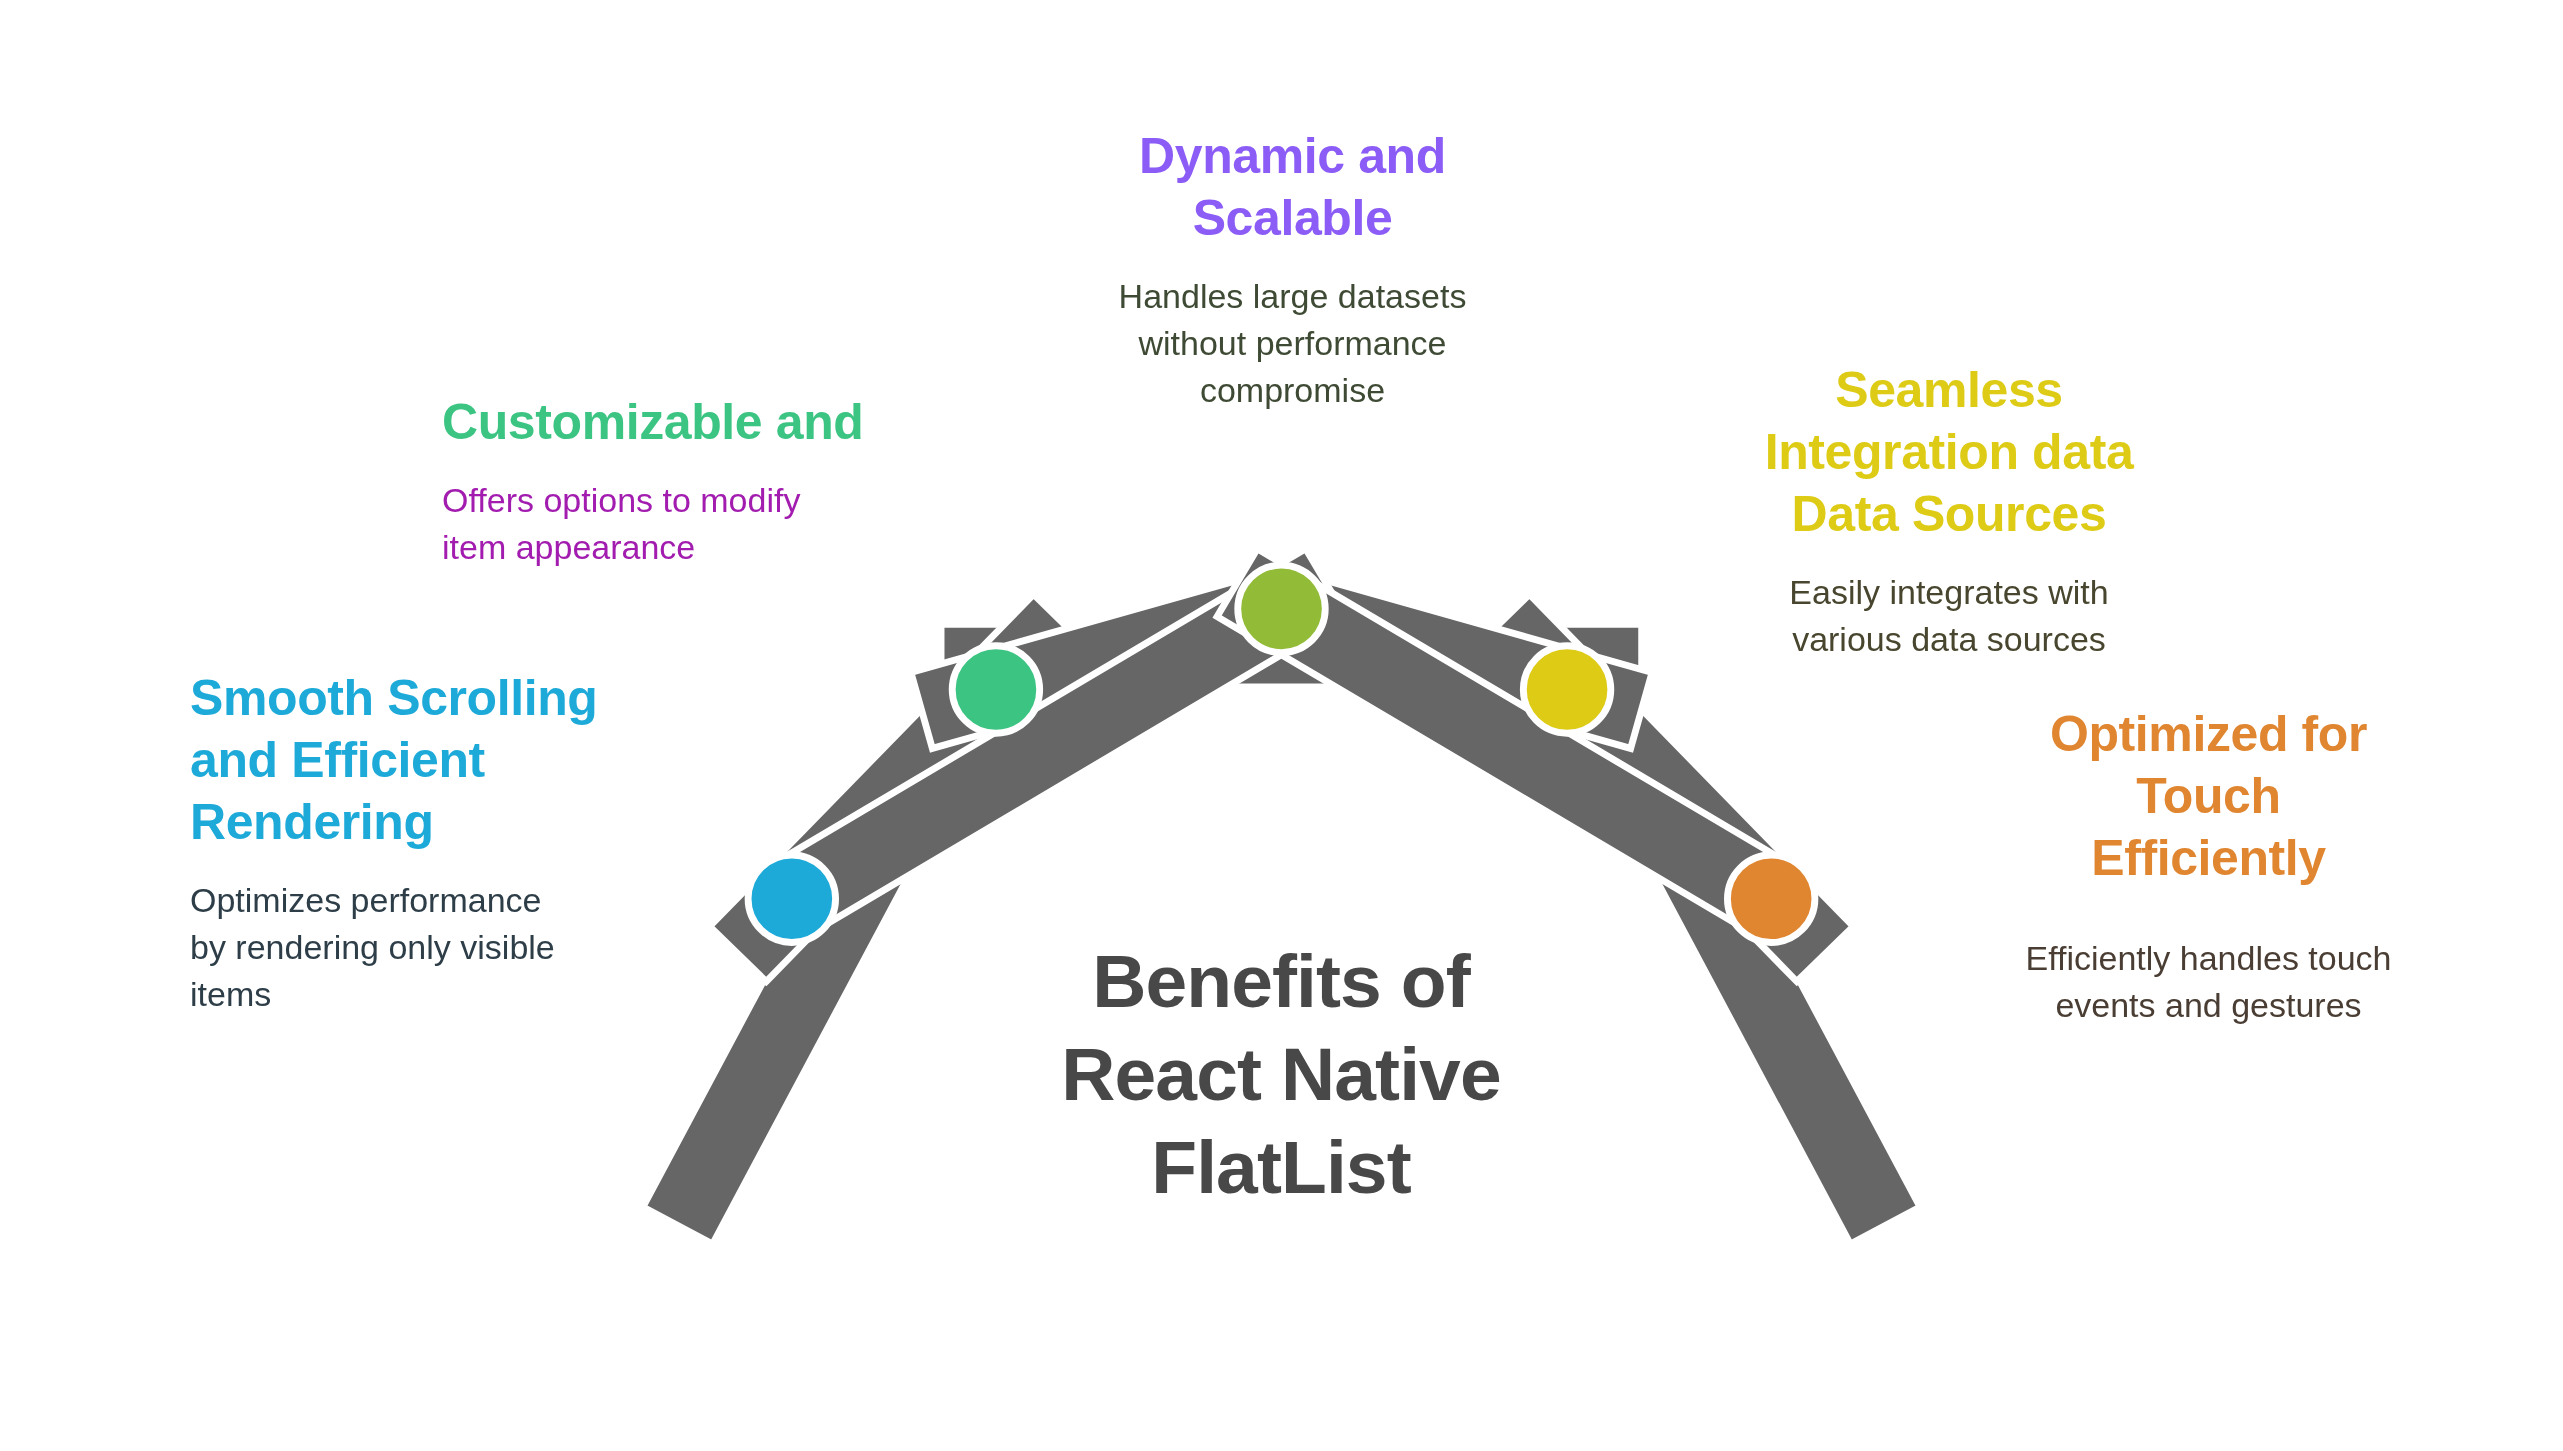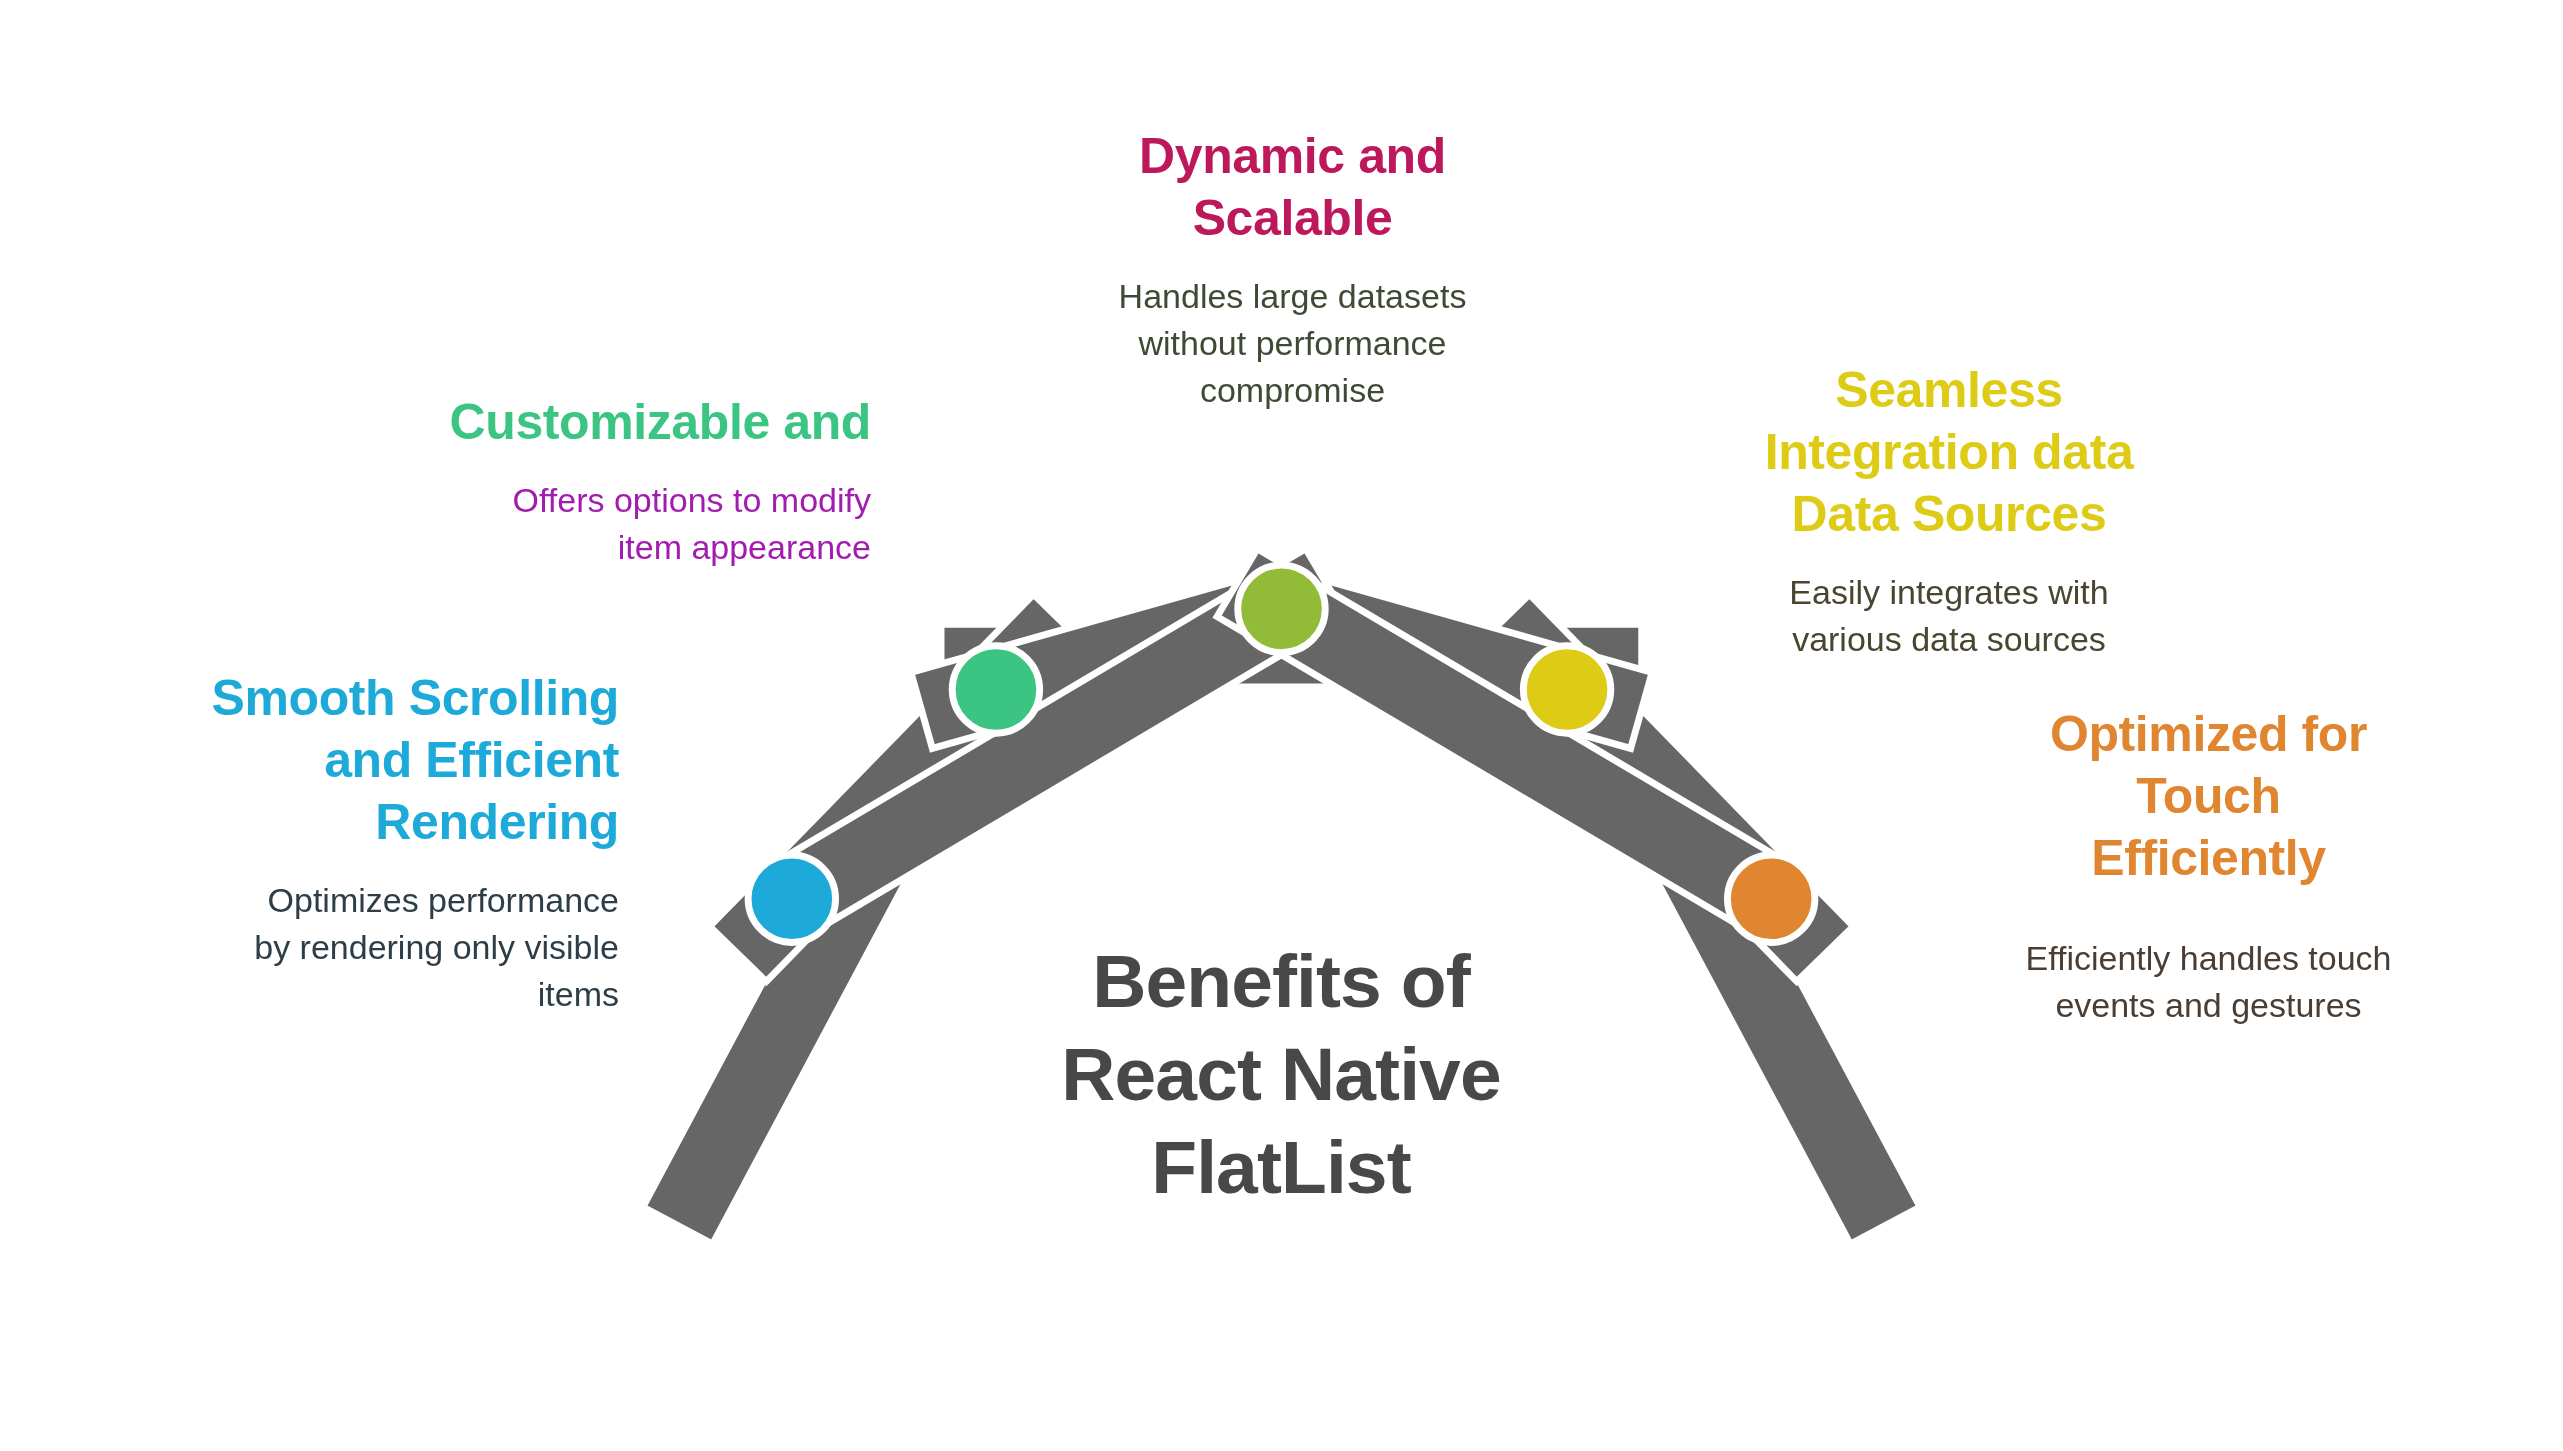--- a/index.html
+++ b/index.html
@@ -2,21 +2,21 @@
 <html style="font-size:13.7px"><head>
 <meta charset="utf-8">
 <style>
   html, body { margin: 0; padding: 0; background: #ffffff; }
   body { width: 2563px; height: 1451px; position: relative; overflow: hidden;
          font-family: "Liberation Sans", "DejaVu Sans", sans-serif; }
   #diagram { position: absolute; left: 0; top: 0; width: 2563px; height: 1451px; }
   .block { position: absolute; }
   .heading { font-weight: bold; font-size: 50px; line-height: 62px; letter-spacing: -0.4px; margin: 0; }
   .body-text { font-size: 34px; line-height: 47px; margin: 0; margin-top: 24px; }
-  .right { text-align: right; }
+  .right { }
   .left { text-align: center; }
   .center { text-align: center; }
   .center-title { position: absolute; left: 981px; width: 600px; top: 935px;
                   text-align: center; font-weight: bold; font-size: 75px; line-height: 93px;
                   color: #484848; letter-spacing: -0.9px; }
   .line { display: block; white-space: nowrap; }
 </style>
 </head>
 <body>
 
@@ -58,21 +58,21 @@
   <div class="heading" style="color: rgb(60, 196, 131);">
     <span class="line">Customizable and</span>
   </div>
   <div class="body-text" style="color: #a21caf;">
     <span class="line">Offers options to modify</span>
     <span class="line">item appearance</span>
   </div>
 </div>
 
 <div class="block center" style="left: 1024px; width: 537px; top: 125px;">
-  <div class="heading" style="color: #be185d;">
+  <div class="heading" style="color: #8b5cf6;">
     <span class="line">Dynamic and</span>
     <span class="line">Scalable</span>
   </div>
   <div class="body-text" style="color: rgb(62, 74, 52);">
     <span class="line">Handles large datasets</span>
     <span class="line">without performance</span>
     <span class="line">compromise</span>
   </div>
 </div>
 

